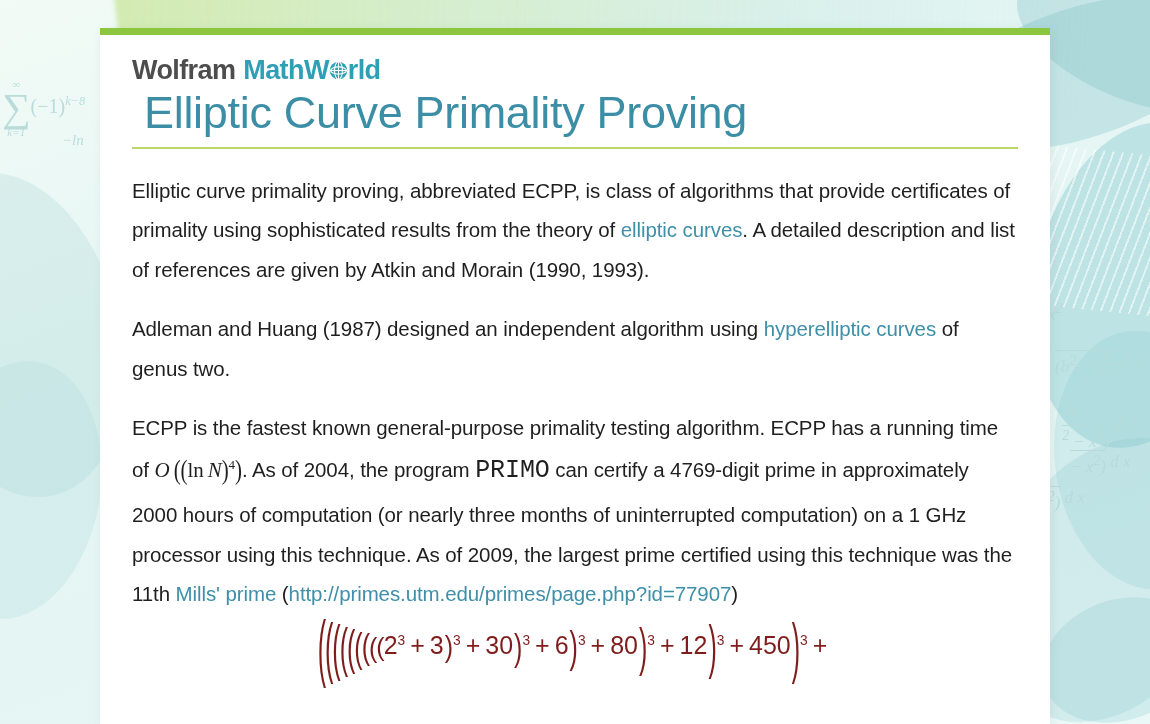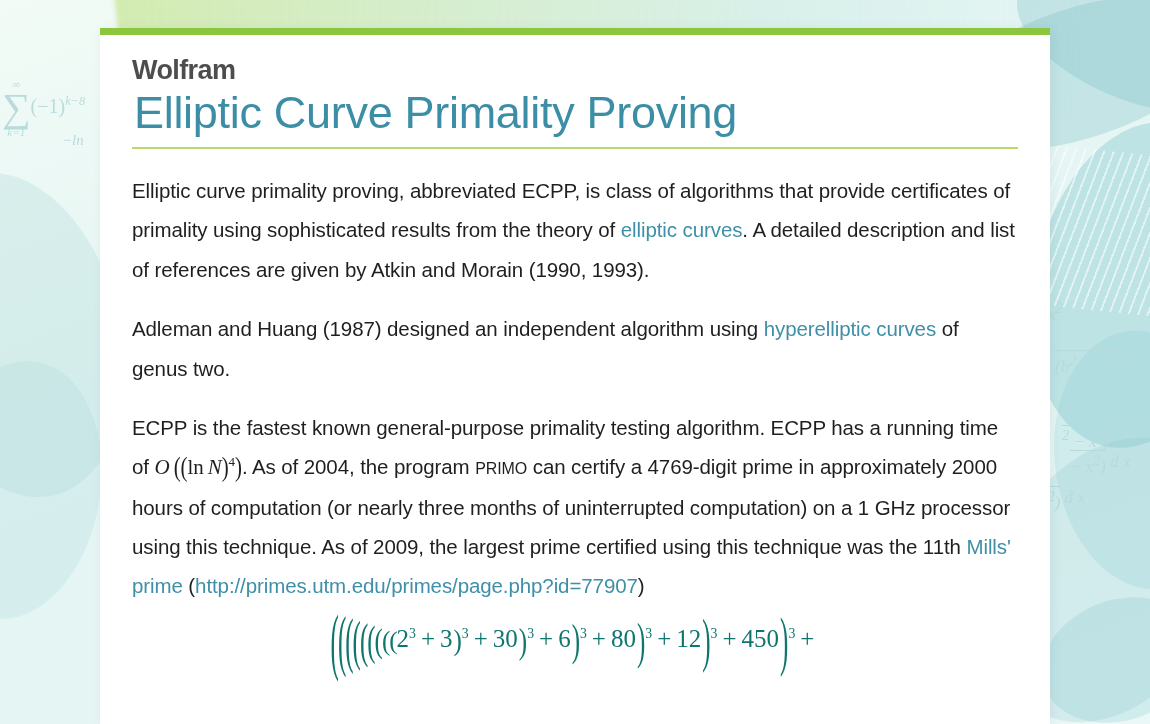--- a/index.html
+++ b/index.html
@@ -166,21 +166,21 @@
     padding-bottom: 3px;
     text-transform: uppercase;
   }
   .logo-tagline b { color: #1b6a80; }
 
   
   #page-title {
     font-size: 45px;
     color: var(--teal);
     font-weight: normal;
-    margin: 2px 0 0 2px;
+    margin: 2px 0 0 12px;
     letter-spacing: -0.3px;
     line-height: 1.18;
   }
   #title-rule {
     height: 2px;
     background: #b9d96a;
     margin-top: 8px;
     margin-bottom: 22px;
   }
 
@@ -192,39 +192,39 @@
     margin: 0 0 20px 0;
     letter-spacing: -0.1px;
   }
   .body-text a,
   .mw-link {
     color: var(--link);
     text-decoration: none;
     cursor: pointer;
   }
   .mono {
-    font-family: Liberation Sans, sans-serif;
-    font-size: 16px;
+    font-family: Liberation Mono, monospace;
+    font-size: 25px;
   }
 
   
   .math {
     font-family: "Liberation Serif", serif;
     font-style: italic;
     font-size: 21px;
   }
   .math .paren { font-style: normal; display: inline-block; transform: scaleY(1.35); }
   .math .up { font-style: normal; }
   .math sup { font-size: 0.62em; font-style: normal; }
 
   
   #display-formula {
-    font-family: Liberation Serif, serif;
+    font-family: Liberation Sans, sans-serif;
     font-size: 25px;
-    color: #0f766e;
+    color: #7f1d1d;
     text-align: center;
     margin-top: 14px;
     white-space: nowrap;
     line-height: 1;
   }
   #display-formula .lp,
   #display-formula .rp {
     display: inline-block;
     font-style: normal;
     transform-origin: center;
@@ -277,20 +277,34 @@
   <div class="bg-int" id="bg-int-5">
     <span class="frac"><span class="den">x<sup>2</sup>)</span></span>&nbsp;<span>d x</span>
   </div>
 </div>
 
 <div id="article-panel">
   <div class="panel-inner">
 
     <div id="site-logo">
       <div class="logo-wolfram">Wolfram</div>
+      <div class="logo-mathworld">
+        <span>Math</span>
+          <span>W</span>
+          <span class="globe-glyph">
+          <svg viewBox="0 0 24 24" width="19" height="19" aria-hidden="true">
+            <circle cx="12" cy="12" r="11" fill="#2f9fb5"></circle>
+            <ellipse cx="12" cy="12" rx="5" ry="11" fill="none" stroke="#ffffff" stroke-width="1.4"></ellipse>
+            <ellipse cx="12" cy="12" rx="10" ry="4.6" fill="none" stroke="#ffffff" stroke-width="1.4"></ellipse>
+            <line x1="1" y1="12" x2="23" y2="12" stroke="#ffffff" stroke-width="1.4"></line>
+            <line x1="12" y1="1" x2="12" y2="23" stroke="#ffffff" stroke-width="1.2"></line>
+          </svg>
+        </span>
+          <span>rld</span>
+      </div>
     </div>
 
     <h1 id="page-title">Elliptic Curve Primality Proving</h1>
     <div id="title-rule"></div>
 
     <p class="body-text">
       <span>Elliptic curve primality proving, abbreviated ECPP, is class of algorithms that provide certificates of primality using sophisticated results from the theory of </span><a class="mw-link">elliptic curves</a><span>. A detailed description and list of references are given by Atkin and Morain (1990, 1993).</span>
     </p>
 
     <p class="body-text">

